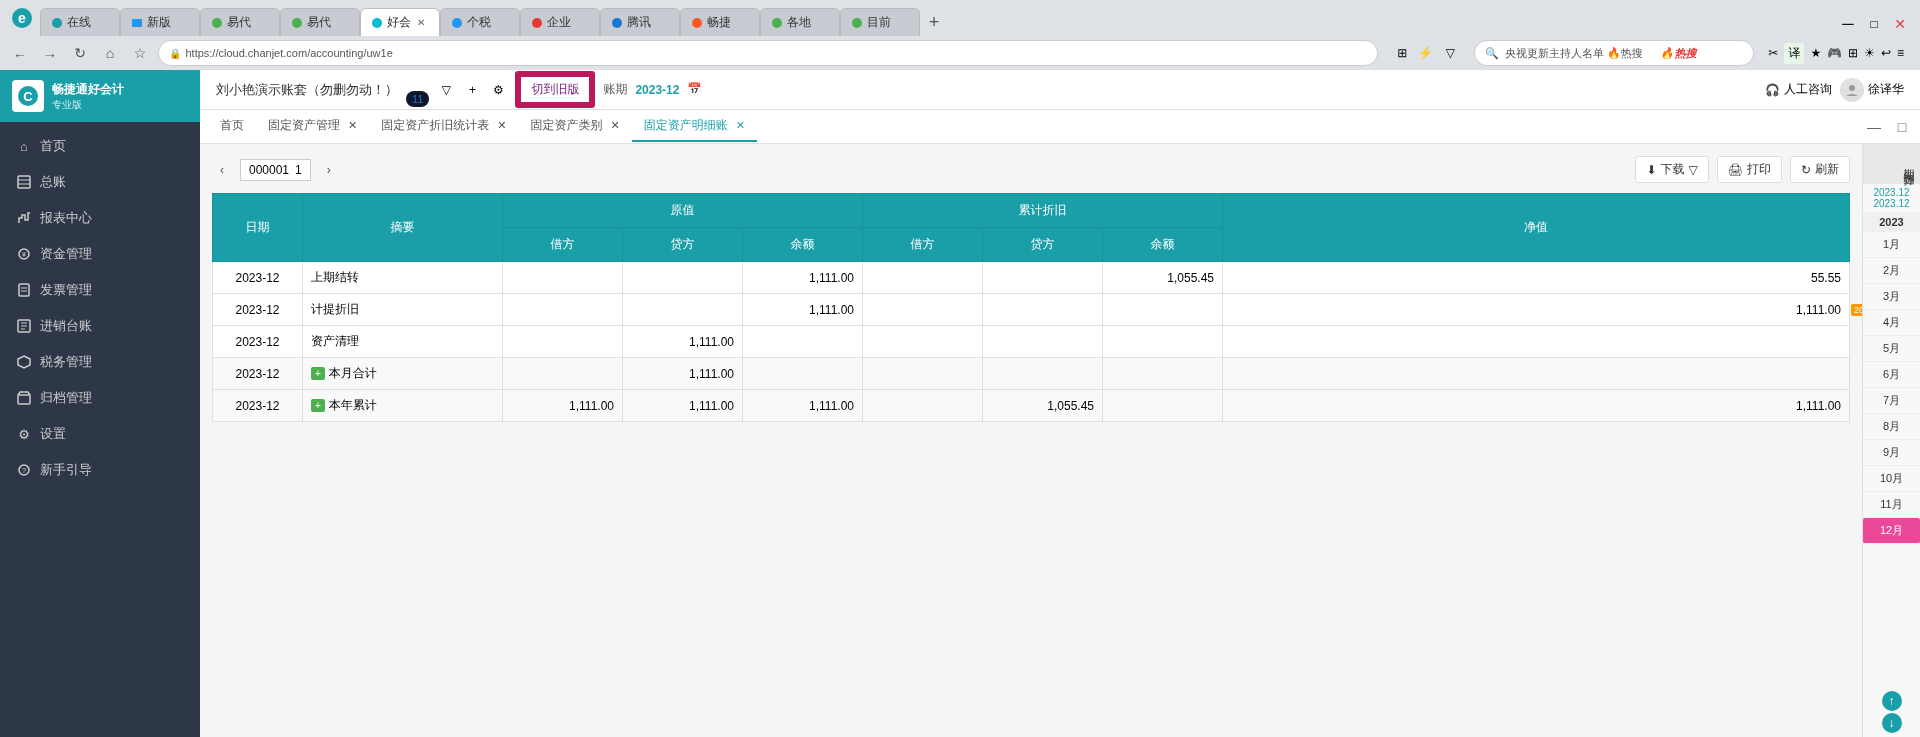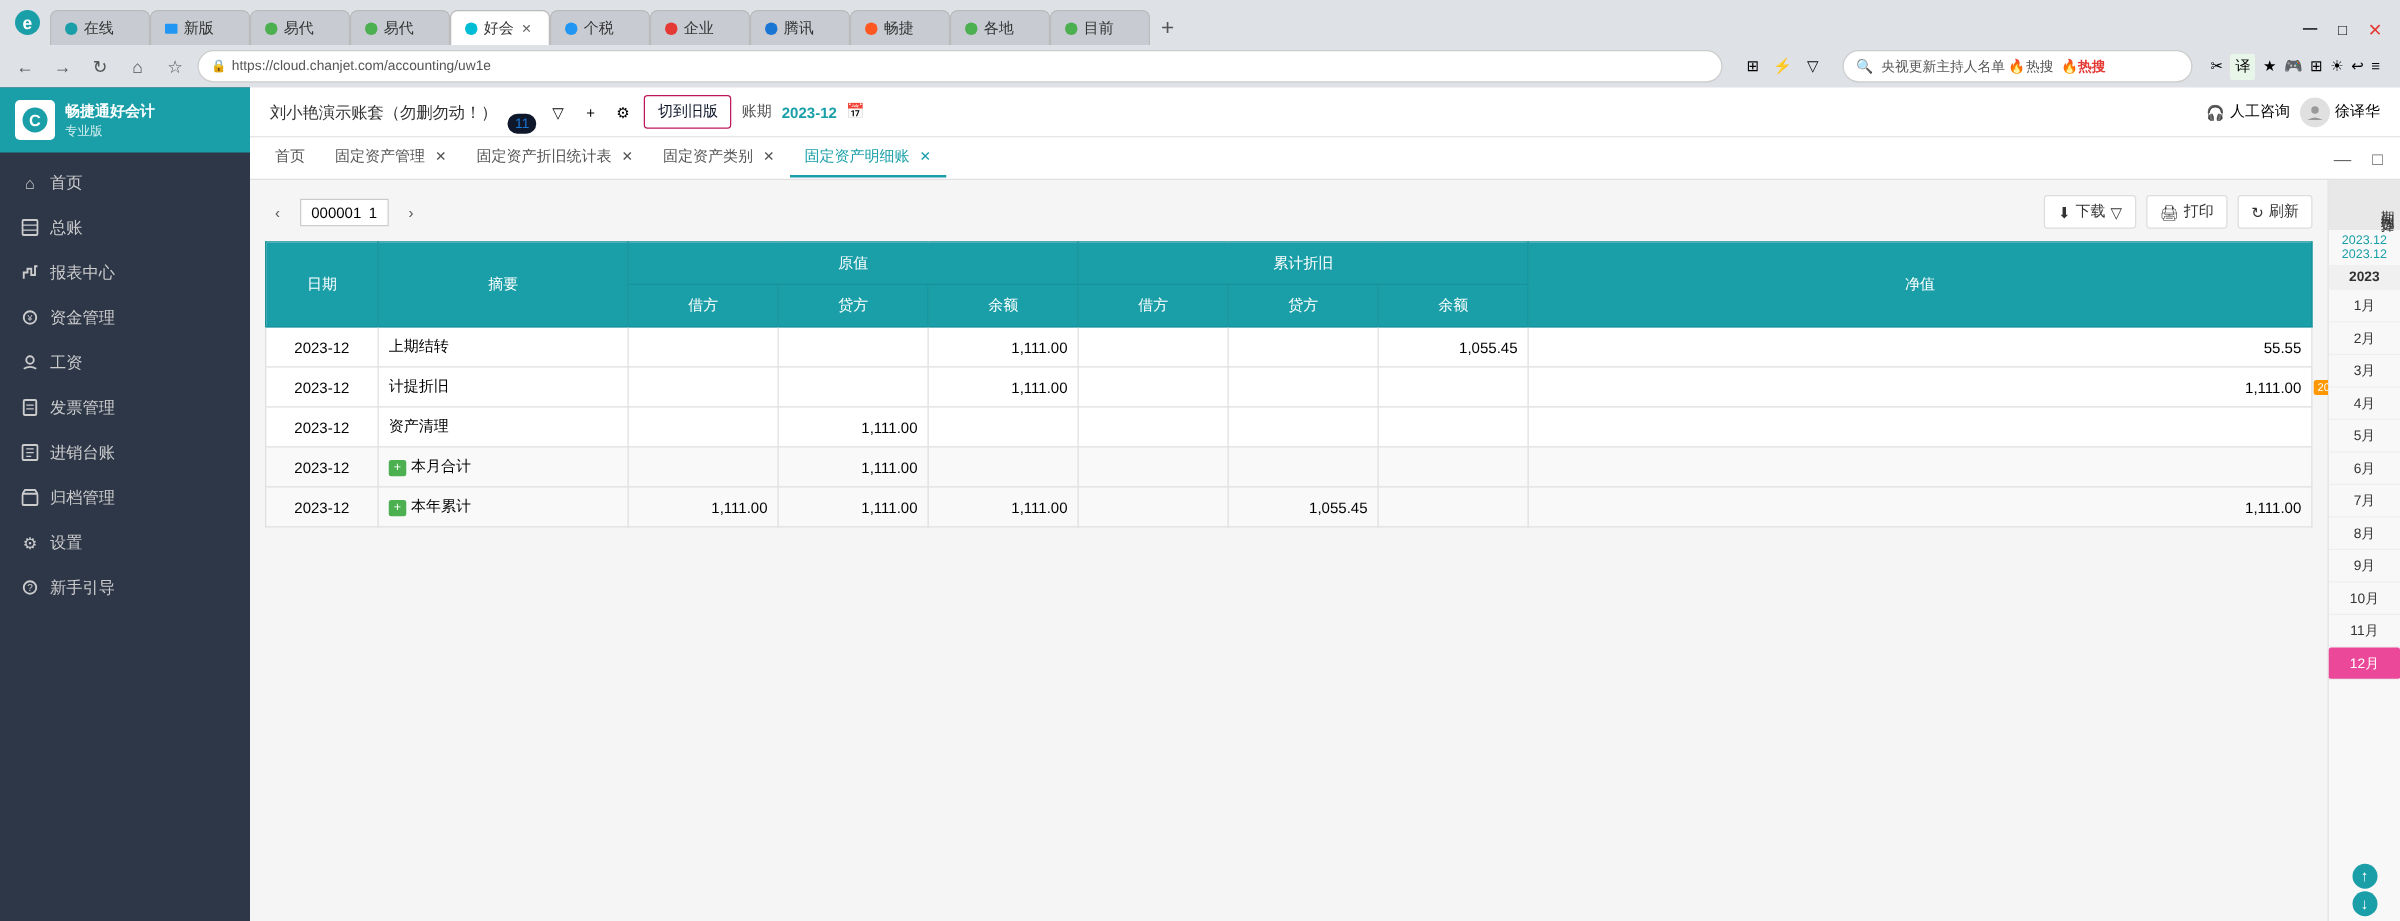--- a/index.html
+++ b/index.html
@@ -21,21 +21,21 @@
     .menu-item.active { background: #1a9fa8; color: #fff; }
     .menu-icon { width: 16px; height: 16px; display: flex; align-items: center; justify-content: center; flex-shrink: 0; }
 
     
     .main-content { flex: 1; background: #f5f5f5; display: flex; flex-direction: column; overflow: hidden; }
 
     
     .top-bar { background: #fff; height: 40px; display: flex; align-items: center; padding: 0 16px; gap: 12px; border-bottom: 1px solid #e0e0e0; }
     .top-bar-left { display: flex; align-items: center; gap: 8px; }
     .top-bar-actions { display: flex; align-items: center; gap: 8px; margin-left: auto; }
-    .action-btn { padding: 4px 10px; border: 1px solid #be185d; border-radius: 3px; background: #fff; cursor: pointer; font-size: 12px; color: #0f172a; }
+    .action-btn { padding: 4px 10px; border: 6px solid #be185d; border-radius: 3px; background: #fff; cursor: pointer; font-size: 12px; color: #701a75; }
 
     
     .tab-nav { background: #fff; display: flex; align-items: center; border-bottom: 1px solid #e0e0e0; padding: 0 8px; height: 34px; }
     .page-tab { padding: 6px 12px; font-size: 12px; color: #555; cursor: pointer; border-bottom: 2px solid transparent; display: flex; align-items: center; gap: 4px; white-space: nowrap; }
     .page-tab.active { color: #1a9fa8; border-bottom: 2px solid #1a9fa8; }
     .tab-close-icon { margin-left: 4px; font-size: 11px; }
     .window-controls { margin-left: auto; display: flex; gap: 8px; }
     .win-btn { width: 20px; height: 20px; display: flex; align-items: center; justify-content: center; cursor: pointer; color: #666; font-size: 14px; }
 
     
@@ -175,21 +175,21 @@
       <span>https://cloud.chanjet.com/accounting/uw1e</span>
     </div>
     <div style="display:flex;align-items:center;gap:4px;padding:0 8px;">
       <div style="width:20px;height:20px;display:flex;align-items:center;justify-content:center;font-size:12px;">⊞</div>
       <div style="width:20px;height:20px;display:flex;align-items:center;justify-content:center;font-size:12px;">⚡</div>
       <div style="width:20px;height:20px;display:flex;align-items:center;justify-content:center;font-size:12px;">▽</div>
     </div>
     <div style="display:flex;align-items:center;background:#fff;border-radius:13px;border:1px solid #ccc;padding:0 10px;height:26px;flex:0 0 280px;font-size:11px;">
       <span>🔍</span>
       <span style="margin-left:6px;color:#555;">央视更新主持人名单 🔥热搜</span>
-      <span style="margin-left:6px;color:#e53935;font-weight:bold;">🔥热搜</span>
+      <span style="margin-left:18px;color:#e53935;font-weight:bold;font-style:italic;">🔥热搜</span>
     </div>
     <div style="display:flex;gap:6px;padding:0 8px;align-items:center;">
       <div style="font-size:12px;cursor:pointer;">✂</div>
       <div style="font-size:12px;cursor:pointer;background:#e8f5e9;padding:2px 4px;border-radius:2px;">译</div>
       <div style="font-size:12px;cursor:pointer;">★</div>
       <div style="font-size:12px;cursor:pointer;">🎮</div>
       <div style="font-size:12px;cursor:pointer;">⊞</div>
       <div style="font-size:12px;cursor:pointer;">☀</div>
       <div style="font-size:12px;cursor:pointer;">↩</div>
       <div style="font-size:12px;cursor:pointer;">≡</div>
@@ -244,29 +244,20 @@
         <div class="menu-icon">
           <svg width="14" height="14" viewBox="0 0 14 14">
               <circle cx="7" cy="7" r="5" fill="none" stroke="#ccc" stroke-width="1.5"></circle>
               <text x="7" y="10" text-anchor="middle" fill="#ccc" font-size="7">¥</text>
             </svg>
         </div>
         <span>资金管理</span>
       </div>
 
 
-      <div class="menu-item">
-        <div class="menu-icon">
-          <svg width="14" height="14" viewBox="0 0 14 14">
-              <circle cx="7" cy="5" r="3" fill="none" stroke="#ccc" stroke-width="1.5"></circle>
-              <path d="M2 12 Q7 9 12 12" fill="none" stroke="#ccc" stroke-width="1.5"></path>
-            </svg>
-        </div>
-        <span>工资</span>
-      </div>
 
       <div class="menu-item">
         <div class="menu-icon">
           <svg width="14" height="14" viewBox="0 0 14 14">
               <rect x="2" y="1" width="10" height="12" rx="1" fill="none" stroke="#ccc" stroke-width="1.5"></rect>
               <line x1="4" y1="5" x2="10" y2="5" stroke="#ccc" stroke-width="1"></line>
               <line x1="4" y1="8" x2="10" y2="8" stroke="#ccc" stroke-width="1"></line>
             </svg>
         </div>
         <span>发票管理</span>
@@ -277,20 +268,28 @@
           <svg width="14" height="14" viewBox="0 0 14 14">
               <rect x="1" y="1" width="12" height="12" rx="1" fill="none" stroke="#ccc" stroke-width="1.5"></rect>
               <line x1="4" y1="4" x2="10" y2="4" stroke="#ccc" stroke-width="1"></line>
               <line x1="4" y1="7" x2="10" y2="7" stroke="#ccc" stroke-width="1"></line>
               <line x1="4" y1="10" x2="8" y2="10" stroke="#ccc" stroke-width="1"></line>
             </svg>
         </div>
         <span>进销台账</span>
       </div>
 
+      <div class="menu-item">
+        <div class="menu-icon">
+          <svg width="14" height="14" viewBox="0 0 14 14">
+              <path d="M7 1 L13 4 L13 10 L7 13 L1 10 L1 4 Z" fill="none" stroke="#ccc" stroke-width="1.5"></path>
+            </svg>
+        </div>
+        <span>税务管理</span>
+      </div>
 
 
       <div class="menu-item">
         <div class="menu-icon">
           <svg width="14" height="14" viewBox="0 0 14 14">
               <rect x="1" y="4" width="12" height="9" rx="1" fill="none" stroke="#ccc" stroke-width="1.5"></rect>
               <path d="M1 4 L3 1 L11 1 L13 4" fill="none" stroke="#ccc" stroke-width="1.5"></path>
             </svg>
         </div>
         <span>归档管理</span>

